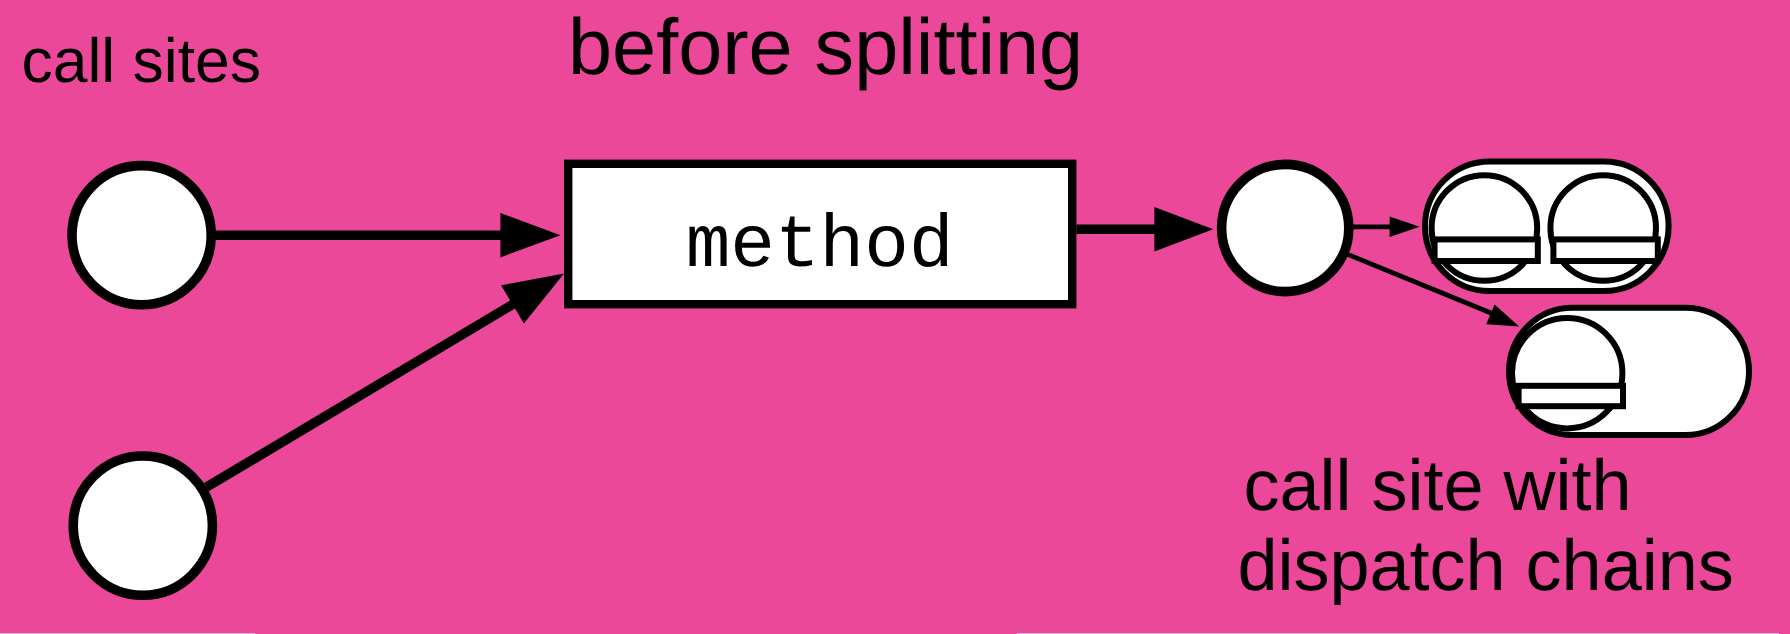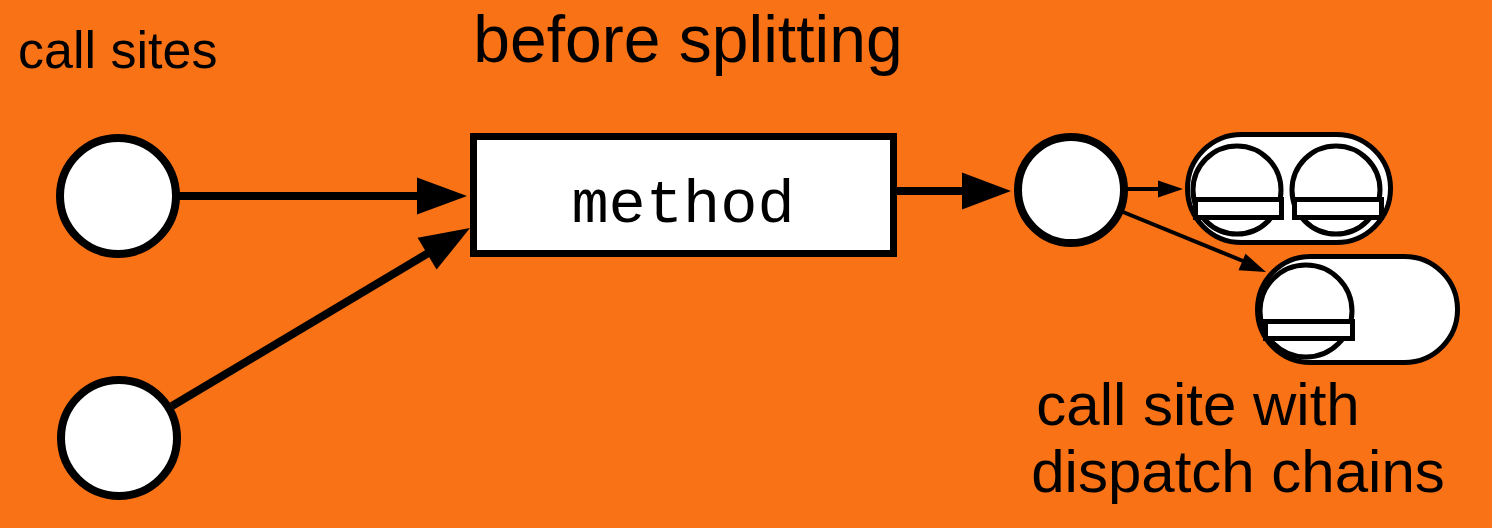--- a/index.html
+++ b/index.html
@@ -4,21 +4,21 @@
 <style>
   html, body {
     margin: 0;
     padding: 0;
     background: #ffffff;
   }
   #stage {
     position: relative;
     width: 1492px;
     height: 528px;
-    background: #f97316;
+    background: #ec4899;
     overflow: hidden;
     font-family: "Liberation Sans", "DejaVu Sans", sans-serif;
   }
   svg { display: block; }
 
   .shape {
     fill: #ffffff;
     stroke: #000000;
   }
   .sw8 { stroke-width: 8; }

